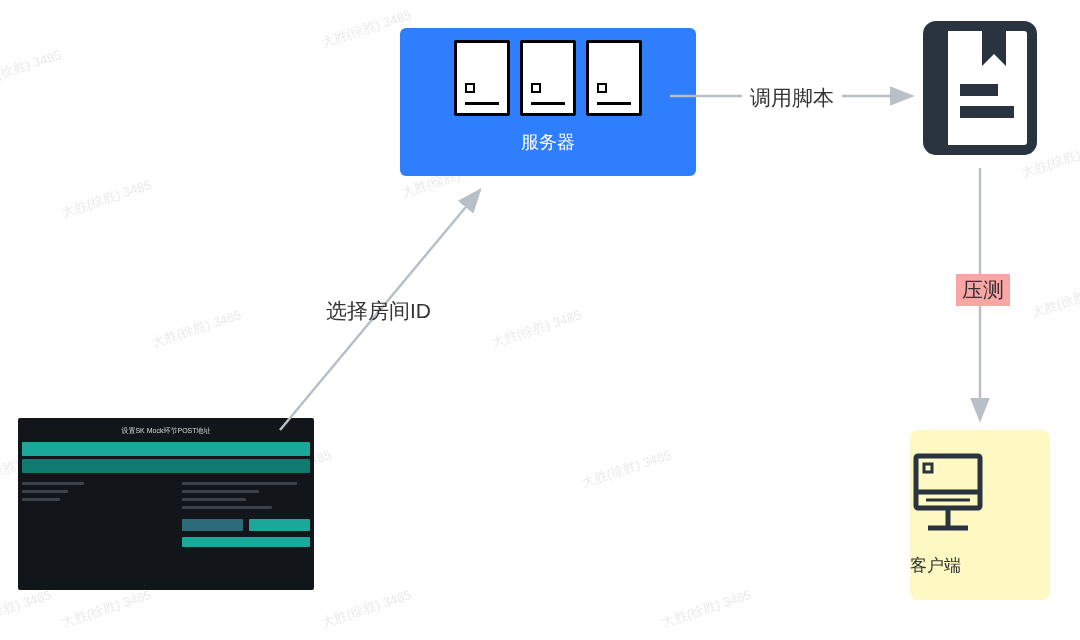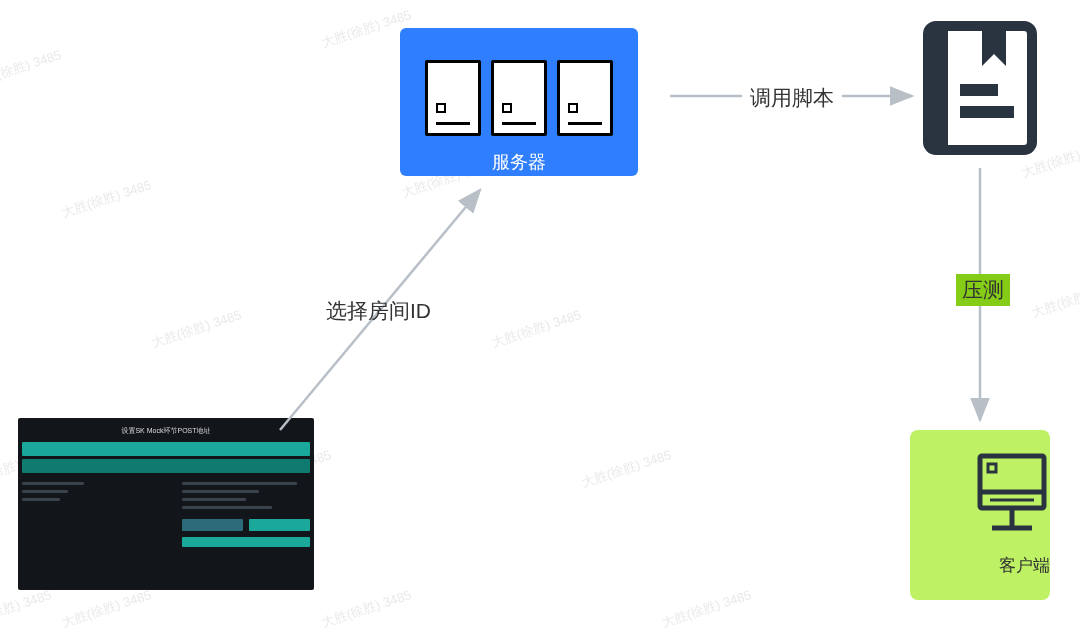--- a/index.html
+++ b/index.html
@@ -26,29 +26,29 @@
     transform: rotate(-18deg);
     white-space: nowrap;
     pointer-events: none;
     user-select: none;
   }
   
   .server-node {
     position: absolute;
     left: 400px;
     top: 28px;
-    width: 238px;
+    width: 296px;
     height: 148px;
     background: #2f7efd;
     border-radius: 6px;
     display: flex;
     flex-direction: column;
     align-items: center;
     box-sizing: border-box;
-    padding-top: 32px;
+    padding-top: 12px;
   }
   .server-icons {
     display: flex;
     gap: 10px;
   }
   .server-box {
     width: 56px;
     height: 76px;
     border: 3px solid #000;
     border-radius: 2px;
@@ -89,25 +89,25 @@
     width: 120px;
     height: 140px;
   }
   
   .client-node {
     position: absolute;
     left: 910px;
     top: 430px;
     width: 140px;
     height: 170px;
-    background: #bef264;
+    background: #fef9c3;
     border-radius: 8px;
     display: flex;
     flex-direction: column;
-    align-items: flex-end;
+    align-items: flex-start;
     justify-content: flex-start;
     padding-top: 22px;
     box-sizing: border-box;
   }
   .client-label {
     font-size: 17px;
     color: #333;
     margin-top: 16px;
   }
   
@@ -272,15 +272,15 @@
 
     <line x1="280" y1="430" x2="480" y2="190" stroke="#b8bfc7" stroke-width="2.5" marker-end="url(#arrowhead)"></line>
 
     <line x1="670" y1="96" x2="912" y2="96" stroke="#b8bfc7" stroke-width="2.5" marker-end="url(#arrowhead)"></line>
 
     <line x1="980" y1="168" x2="980" y2="420" stroke="#b8bfc7" stroke-width="2.5" marker-end="url(#arrowhead)"></line>
   </svg>
 
   <div class="arrow-label" style="left:742px; top:82px; background:#fff; padding:2px 8px;">调用脚本</div>
   <div class="arrow-label" style="left:320px; top:295px; padding:2px 6px;">选择房间ID</div>
-  <div class="arrow-label" style="left:956px; top:274px; background:#84cc16; padding:2px 6px;">压测</div>
+  <div class="arrow-label" style="left:956px; top:274px; background:#fca5a5; padding:2px 6px;">压测</div>
 
 </div>
 
 </body></html>

